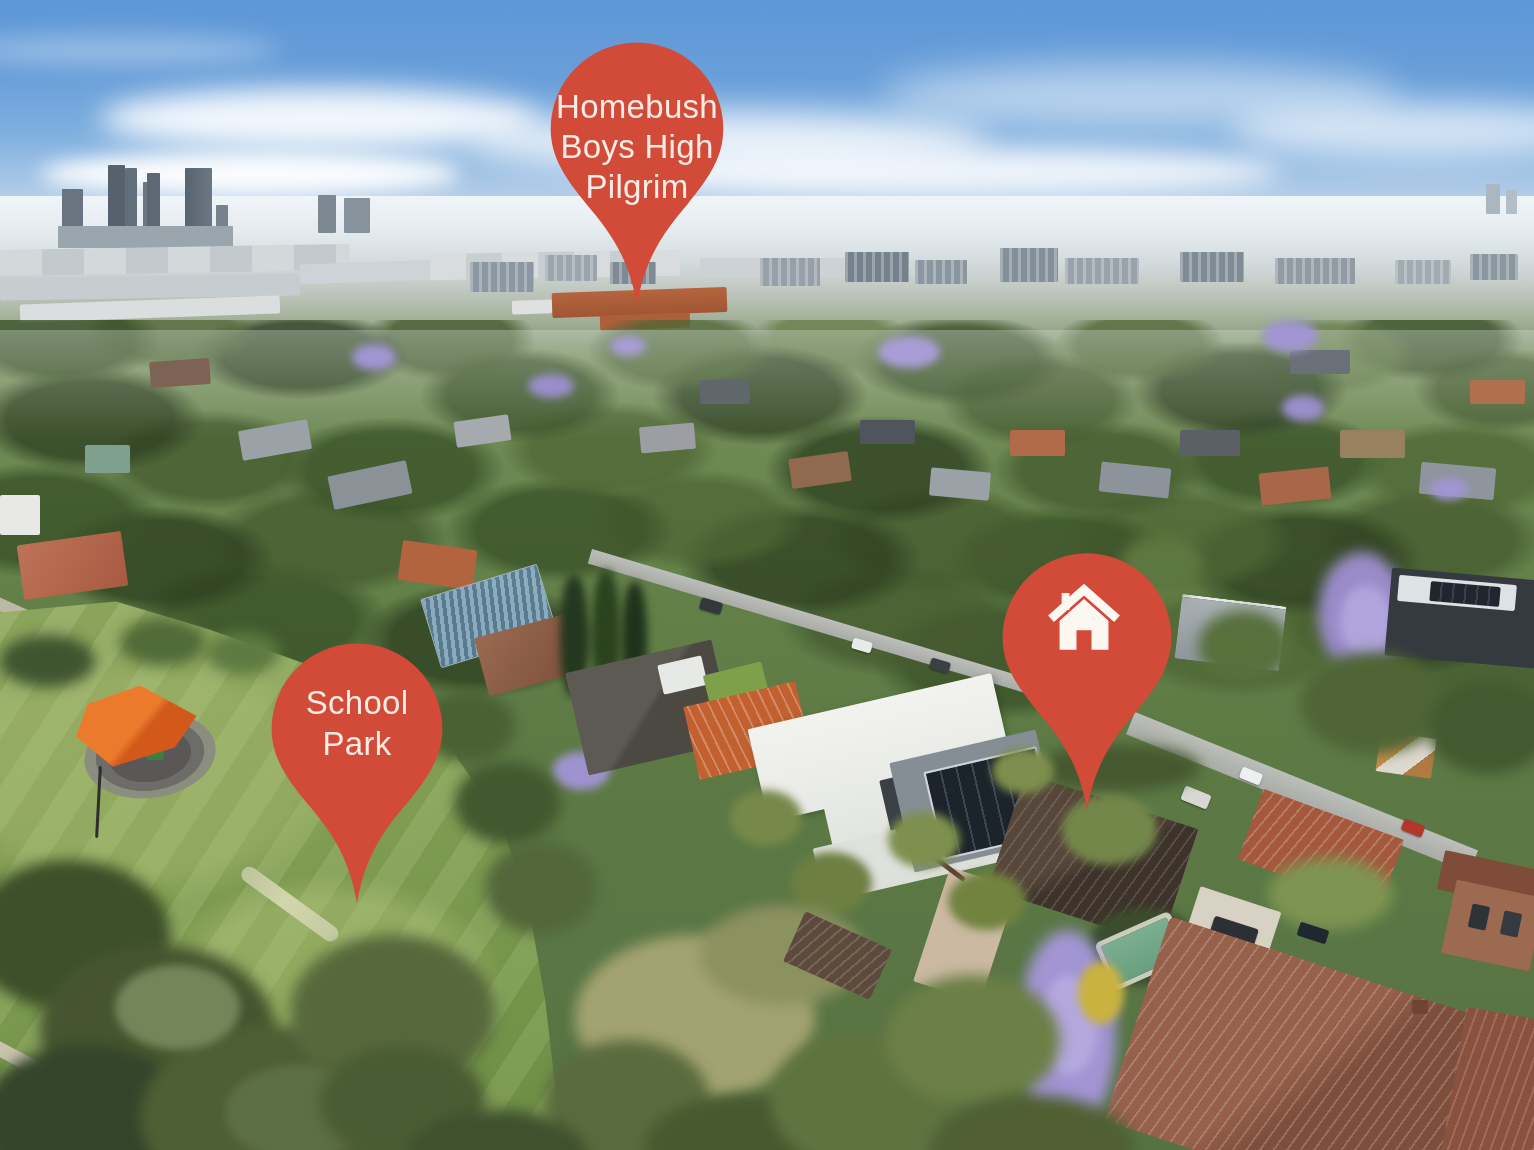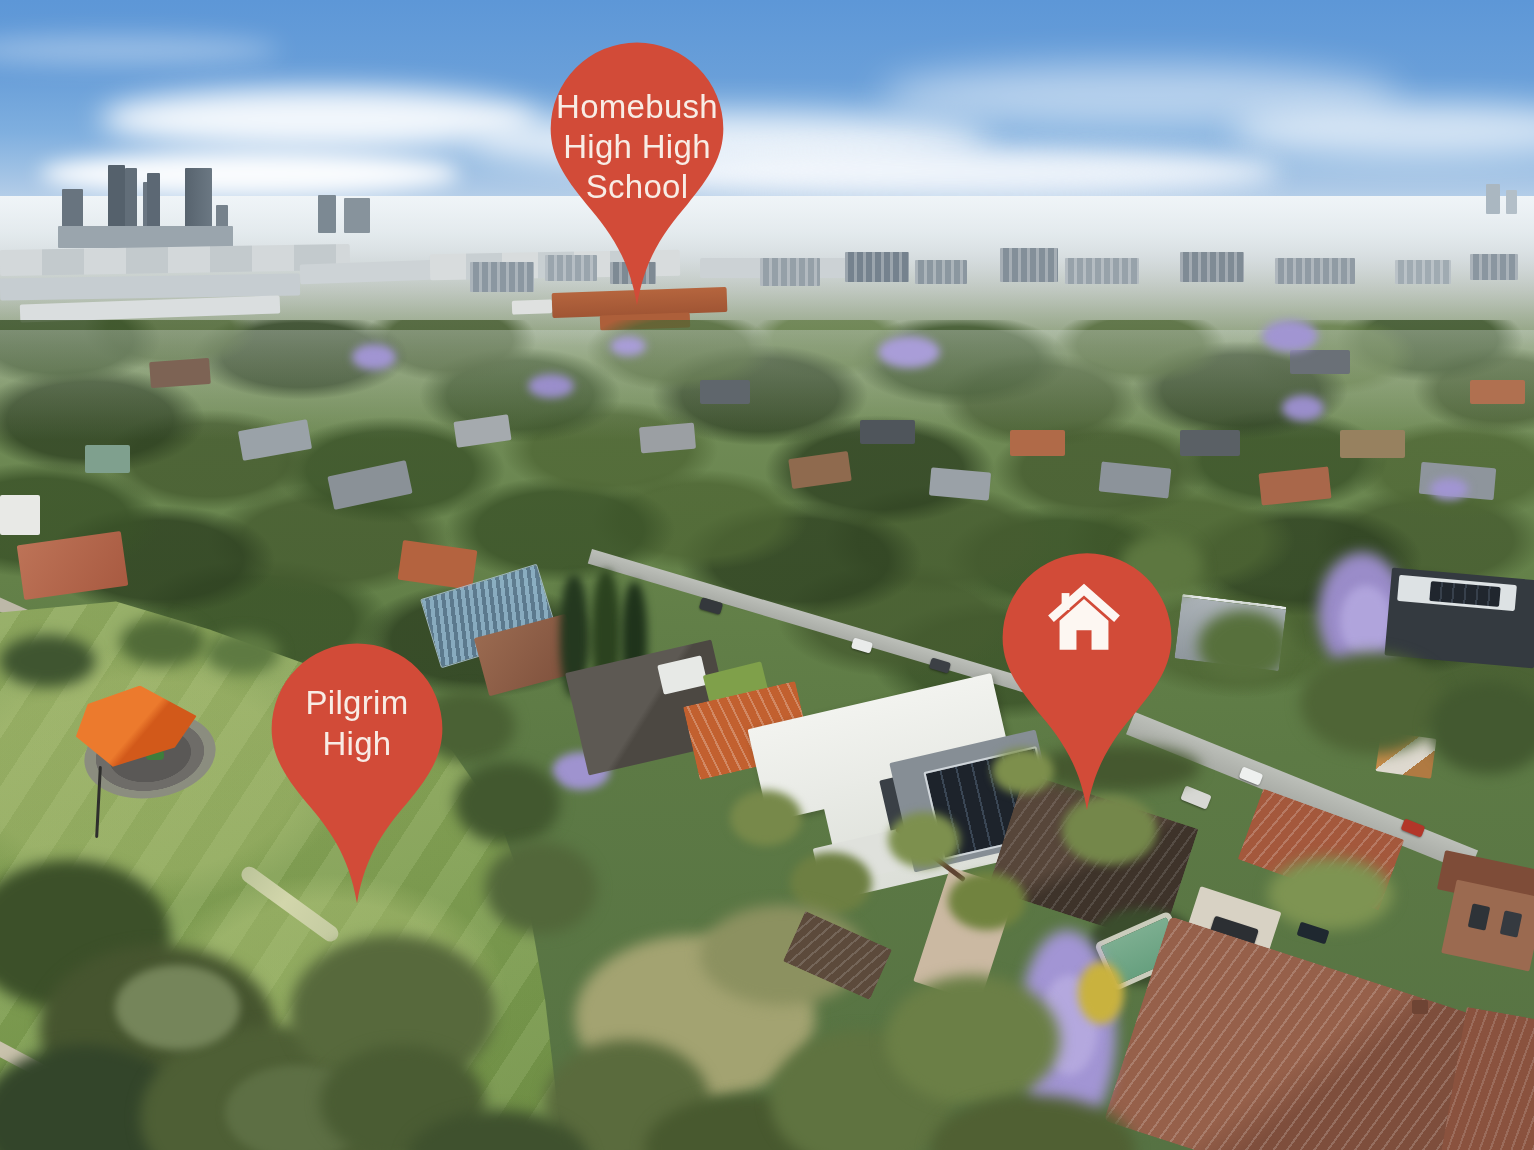--- a/index.html
+++ b/index.html
@@ -304,28 +304,28 @@
   <div class="t" style="left:290px;top:935px;width:205px;height:155px;background:#57693c;"></div>
   <div class="t2" style="left:115px;top:965px;width:125px;height:85px;background:#75855a;"></div>
   <div class="t2" style="left:225px;top:1065px;width:145px;height:95px;background:#5d6f44;"></div>
   <div class="t" style="left:320px;top:1045px;width:165px;height:115px;background:#4a5c33;"></div>
   <div class="t" style="left:405px;top:1110px;width:185px;height:105px;background:#3f512e;"></div>
 
   <div class="pin" style="left:545px;top:37px;width:184px;height:270px;">
     <svg viewBox="0 0 100 147">
       <path fill="currentColor" d="M50 146 C45.5 119 34 104.5 22.5 91 C10.5 76.5 3 65 3 50 A47 47 0 1 1 97 50 C97 65 89.5 76.5 77.5 91 C66 104.5 54.5 119 50 146 Z"></path>
     </svg>
-    <div class="pin-label" style="top:18.5%;">Homebush High High School</div>
+    <div class="pin-label" style="top:18.5%;">Homebush Boys High Pilgrim</div>
   </div>
 
   <div class="pin" style="left:266px;top:638px;width:182px;height:267px;">
     <svg viewBox="0 0 100 147">
       <path fill="currentColor" d="M50 146 C45.5 119 34 104.5 22.5 91 C10.5 76.5 3 65 3 50 A47 47 0 1 1 97 50 C97 65 89.5 76.5 77.5 91 C66 104.5 54.5 119 50 146 Z"></path>
     </svg>
-    <div class="pin-label" style="top:17%;">Pilgrim High</div>
+    <div class="pin-label" style="top:17%;">School Park</div>
   </div>
 
   <div class="pin" style="left:995px;top:548px;width:184px;height:264px;">
     <svg viewBox="0 0 100 147">
       <path fill="currentColor" d="M50 146 C45.5 119 34 104.5 22.5 91 C10.5 76.5 3 65 3 50 A47 47 0 1 1 97 50 C97 65 89.5 76.5 77.5 91 C66 104.5 54.5 119 50 146 Z"></path>
     </svg>
     <svg class="house-ico" style="left:46px;top:30px;width:86px;height:78px;" viewBox="0 0 32 30">
       <rect x="7.4" y="5.8" width="3" height="6.5" fill="#fdf7f2"></rect>
       <path fill="#fdf7f2" d="M16 2.2 L2.2 14.4 L4.4 16.9 L16 6.7 L27.6 16.9 L29.8 14.4 Z"></path>
       <path fill="#fdf7f2" d="M6.6 16.4 L16 8.1 L25.4 16.4 V27.6 H18.9 V20.1 H13.1 V27.6 H6.6 Z"></path>

